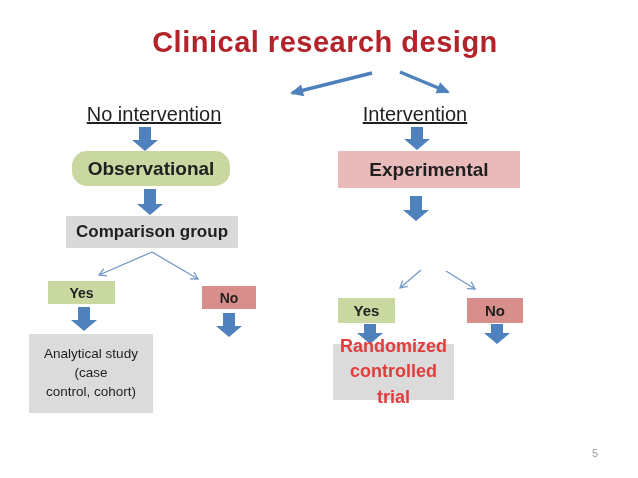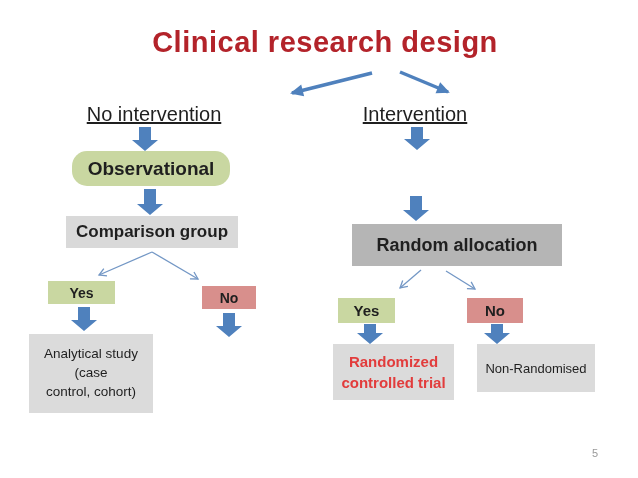--- a/index.html
+++ b/index.html
@@ -35,21 +35,21 @@
   #box-observational { left:72px;  top:151px; width:158px; height:35px; font-size:19px; font-weight:600;border-radius:15px; }
   #box-comparison    { left:66px;  top:216px; width:172px; height:32px; font-size:17px; font-weight:bold; }
   #box-yes-left      { left:48px;  top:281px; width:67px;  height:23px; font-size:14px; font-weight:bold; }
   #box-no-left       { left:202px; top:286px; width:54px;  height:23px; font-size:14px; font-weight:bold; }
   #box-analytical    { left:29px;  top:334px; width:124px; height:79px; font-size:13.5px; line-height:1.4; }
   #box-descriptive   { left:180px; top:342px; width:120px; height:53px; font-size:13.5px; line-height:1.4; }
   #box-experimental  { left:338px; top:151px; width:182px; height:37px; font-size:19px; font-weight:bold; }
   #box-random        { left:352px; top:224px; width:210px; height:42px; font-size:18px; font-weight:bold; }
   #box-yes-right     { left:338px; top:298px; width:57px;  height:25px; font-size:15px; font-weight:bold; }
   #box-no-right      { left:467px; top:298px; width:56px;  height:25px; font-size:15px; font-weight:bold; }
-  #box-rct           { left:333px; top:344px; width:121px; height:56px; font-size:15px; font-weight:bold; color:var(--rct-red); line-height:1.4; }
+  #box-rct           { left:333px; top:344px; width:121px; height:56px; font-size:18px; font-weight:bold; color:var(--rct-red); line-height:1.4; }
   #box-nonrandom     { left:477px; top:344px; width:118px; height:48px; font-size:13px; }
   .page-number {
     position:absolute; left:585px; top:447px; width:20px;
     font-size:11px; color:var(--page-num-gray); text-align:center;
   }
   svg.connectors { position:absolute; left:0; top:0; }
   .block-arrow { fill:var(--arrow-blue); }
   .title-arrow { stroke:var(--arrow-blue); stroke-width:3.5; fill:none; }
   .thin-arrow  { stroke:var(--thin-arrow-blue); stroke-width:1.3; fill:none; }
 </style>
@@ -92,21 +92,20 @@
   <div class="branch-header" id="hdr-right">Intervention</div>
 
   <div class="box green" id="box-observational">Observational</div>
   <div class="box gray-light" id="box-comparison">Comparison group</div>
   <div class="box green" id="box-yes-left">Yes</div>
   <div class="box redbg" id="box-no-left">No</div>
   <div class="box gray-result" id="box-analytical">Analytical study
 (case
 control, cohort)</div>
 
-  <div class="box gray-mid" id="box-random">Random allocation</div>
+  <div class="box pink" id="box-experimental">Experimental</div>
   <div class="box green" id="box-yes-right">Yes</div>
   <div class="box redbg" id="box-no-right">No</div>
   <div class="box gray-result" id="box-rct">Randomized
 controlled trial</div>
-  <div class="box gray-result" id="box-nonrandom">Non-Randomised</div>
 
   <div class="page-number">5</div>
 </div>
 
 </body></html>

